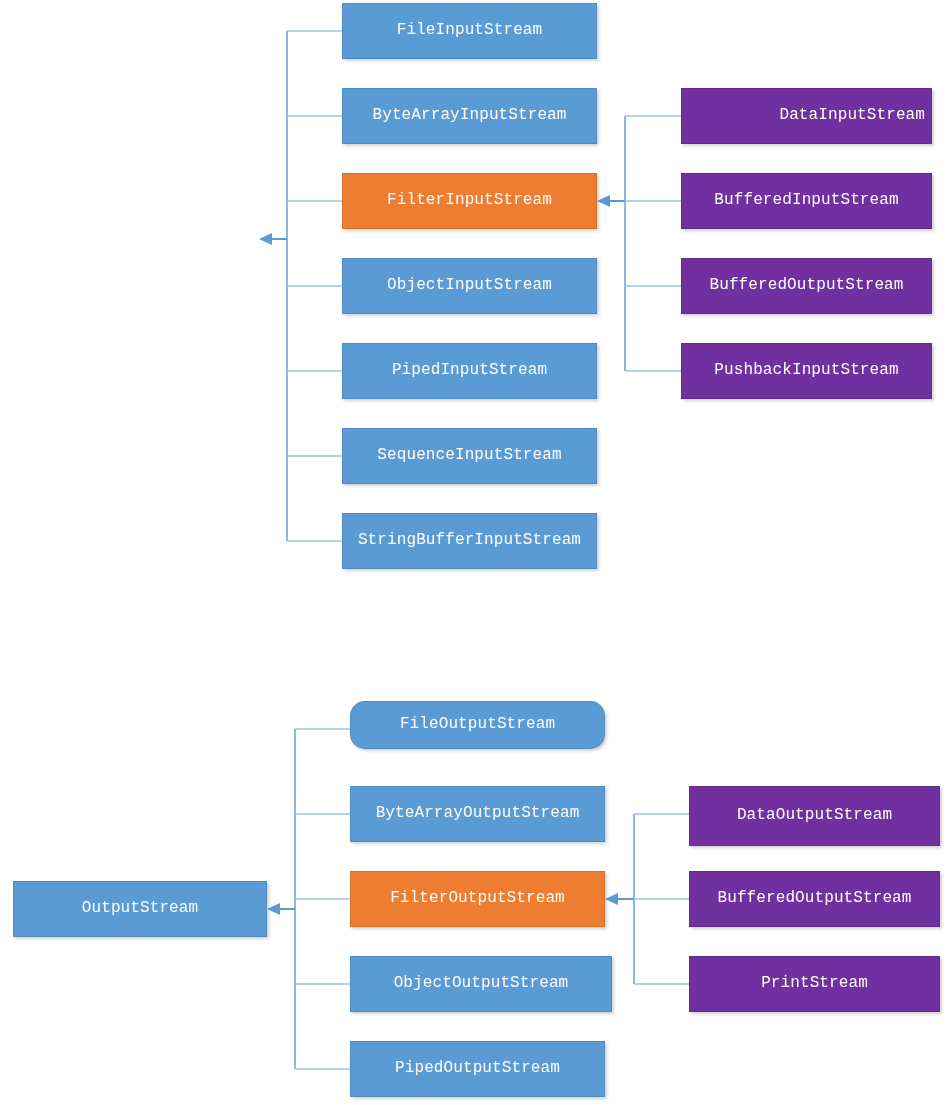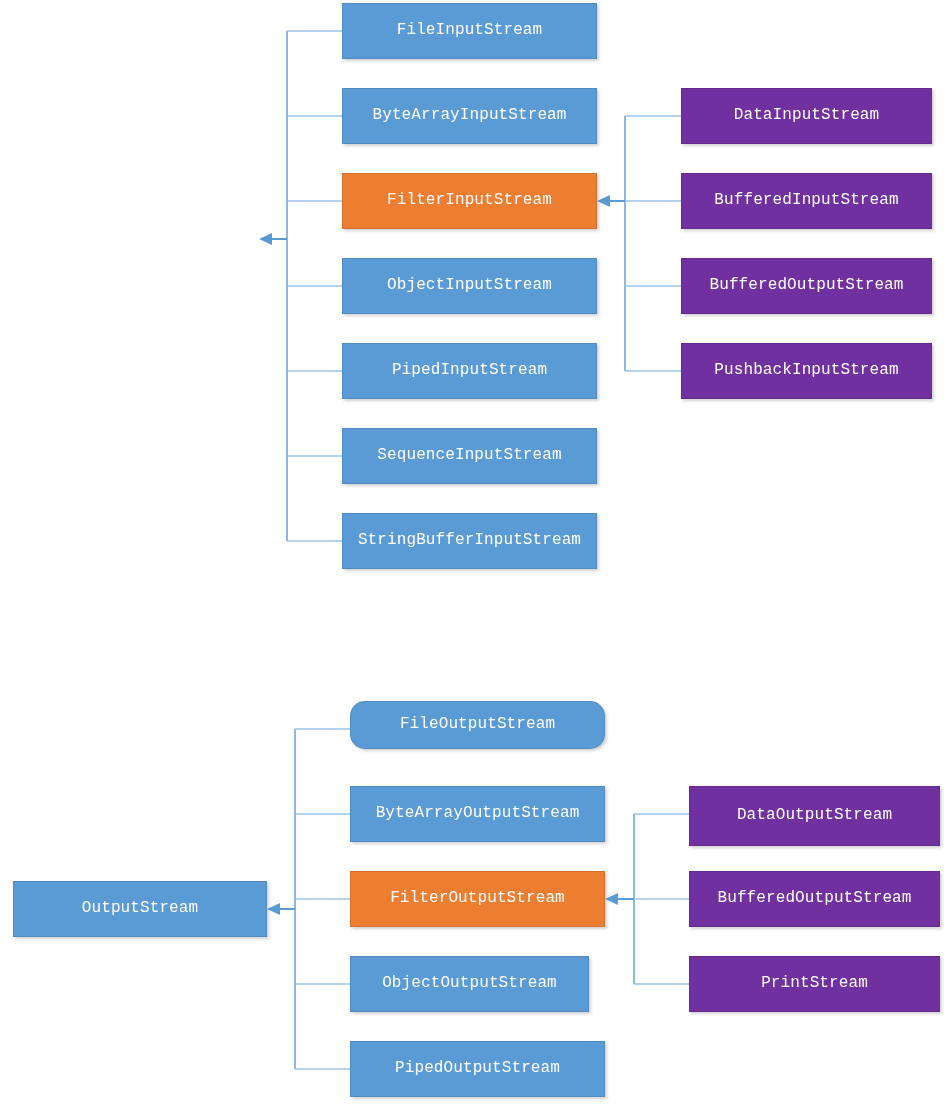--- a/index.html
+++ b/index.html
@@ -134,21 +134,21 @@
   <div class="node blue" style="left:342px; top:343px; width:255px; height:56px;">
     <span class="node-label">PipedInputStream</span>
   </div>
   <div class="node blue" style="left:342px; top:428px; width:255px; height:56px;">
     <span class="node-label">SequenceInputStream</span>
   </div>
   <div class="node blue" style="left:342px; top:513px; width:255px; height:56px;">
     <span class="node-label">StringBufferInputStream</span>
   </div>
 
-  <div class="node purple" style="left:681px; top:88px; width:251px; height:56px;">
+  <div class="node purple" style="left:681px; top:88px; width:251px; height:56px;justify-content:flex-end;">
     <span class="node-label">DataInputStream</span>
   </div>
   <div class="node purple" style="left:681px; top:173px; width:251px; height:56px;">
     <span class="node-label">BufferedInputStream</span>
   </div>
   <div class="node purple" style="left:681px; top:258px; width:251px; height:56px;">
     <span class="node-label">BufferedOutputStream</span>
   </div>
   <div class="node purple" style="left:681px; top:343px; width:251px; height:56px;">
     <span class="node-label">PushbackInputStream</span>
@@ -160,21 +160,21 @@
 
   <div class="node blue" style="left:350px; top:701px; width:255px; height:48px;border-radius:15px;">
     <span class="node-label">FileOutputStream</span>
   </div>
   <div class="node blue" style="left:350px; top:786px; width:255px; height:56px;">
     <span class="node-label">ByteArrayOutputStream</span>
   </div>
   <div class="node orange" style="left:350px; top:871px; width:255px; height:56px;">
     <span class="node-label">FilterOutputStream</span>
   </div>
-  <div class="node blue" style="left:350px; top:956px; width:239px; height:56px;justify-content:center;">
+  <div class="node blue" style="left:350px; top:956px; width:262px; height:56px;justify-content:center;">
     <span class="node-label">ObjectOutputStream</span>
   </div>
   <div class="node blue" style="left:350px; top:1041px; width:255px; height:56px;">
     <span class="node-label">PipedOutputStream</span>
   </div>
 
   <div class="node purple" style="left:689px; top:786px; width:251px; height:60px;">
     <span class="node-label">DataOutputStream</span>
   </div>
   <div class="node purple" style="left:689px; top:871px; width:251px; height:56px;">

